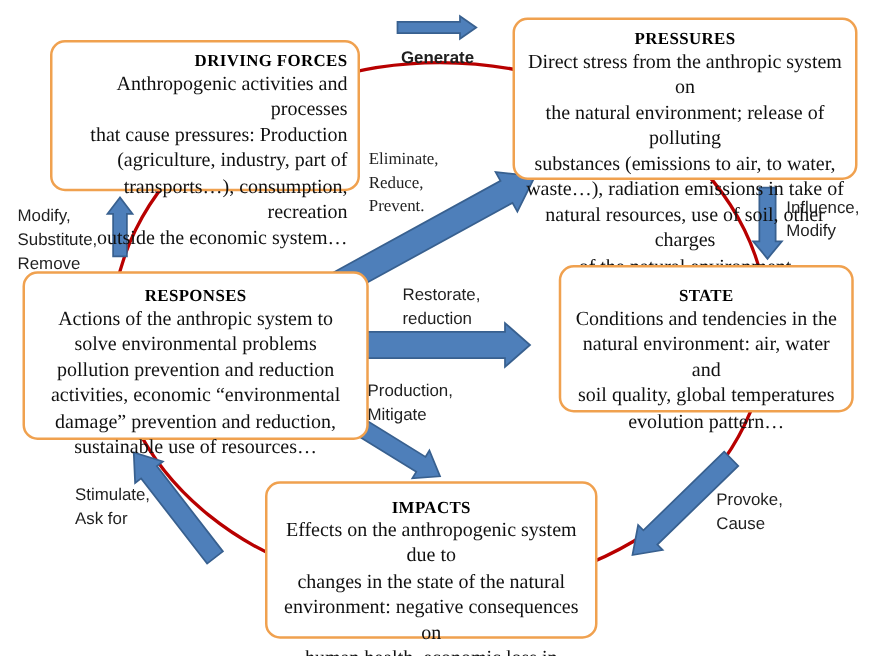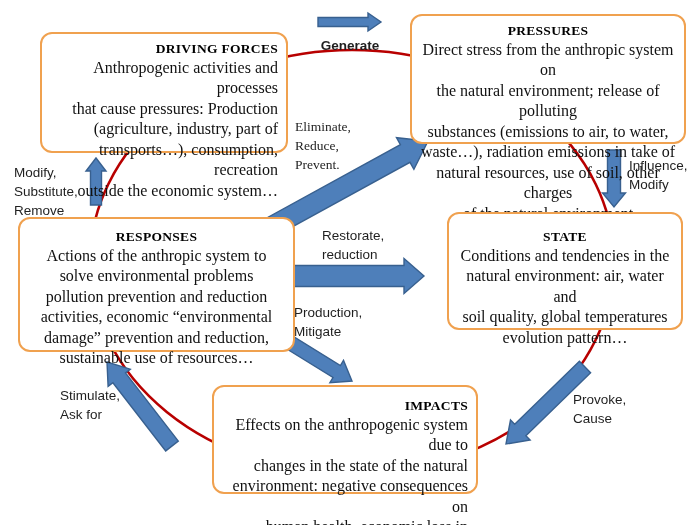--- a/index.html
+++ b/index.html
@@ -101,21 +101,21 @@
   </div>
 
   <div class="node" style="left:447px; top:212px; width:236px; height:118px; padding-top:15px;">
     <div class="node-title">STATE</div>
     <div class="node-body">Conditions and tendencies in the
 natural environment: air, water and
 soil quality, global temperatures
 evolution pattern…</div>
   </div>
 
-  <div class="node" style="left:212px; top:385px; width:266px; height:109px; padding-top:11px;text-align:right;">
+  <div class="node" style="left:212px; top:385px; width:266px; height:126px; padding-top:11px;">
     <div class="node-title">IMPACTS</div>
     <div class="node-body">Effects on the anthropogenic system due to
 changes in the state of the natural
 environment: negative consequences on
 human health, economic loss in production
 activities, flood…</div>
   </div>
 
   <div class="arrow-label" id="lbl-generate" style="left:312px; top:37px; width:76px;font-weight:bold;">Generate</div>
 

